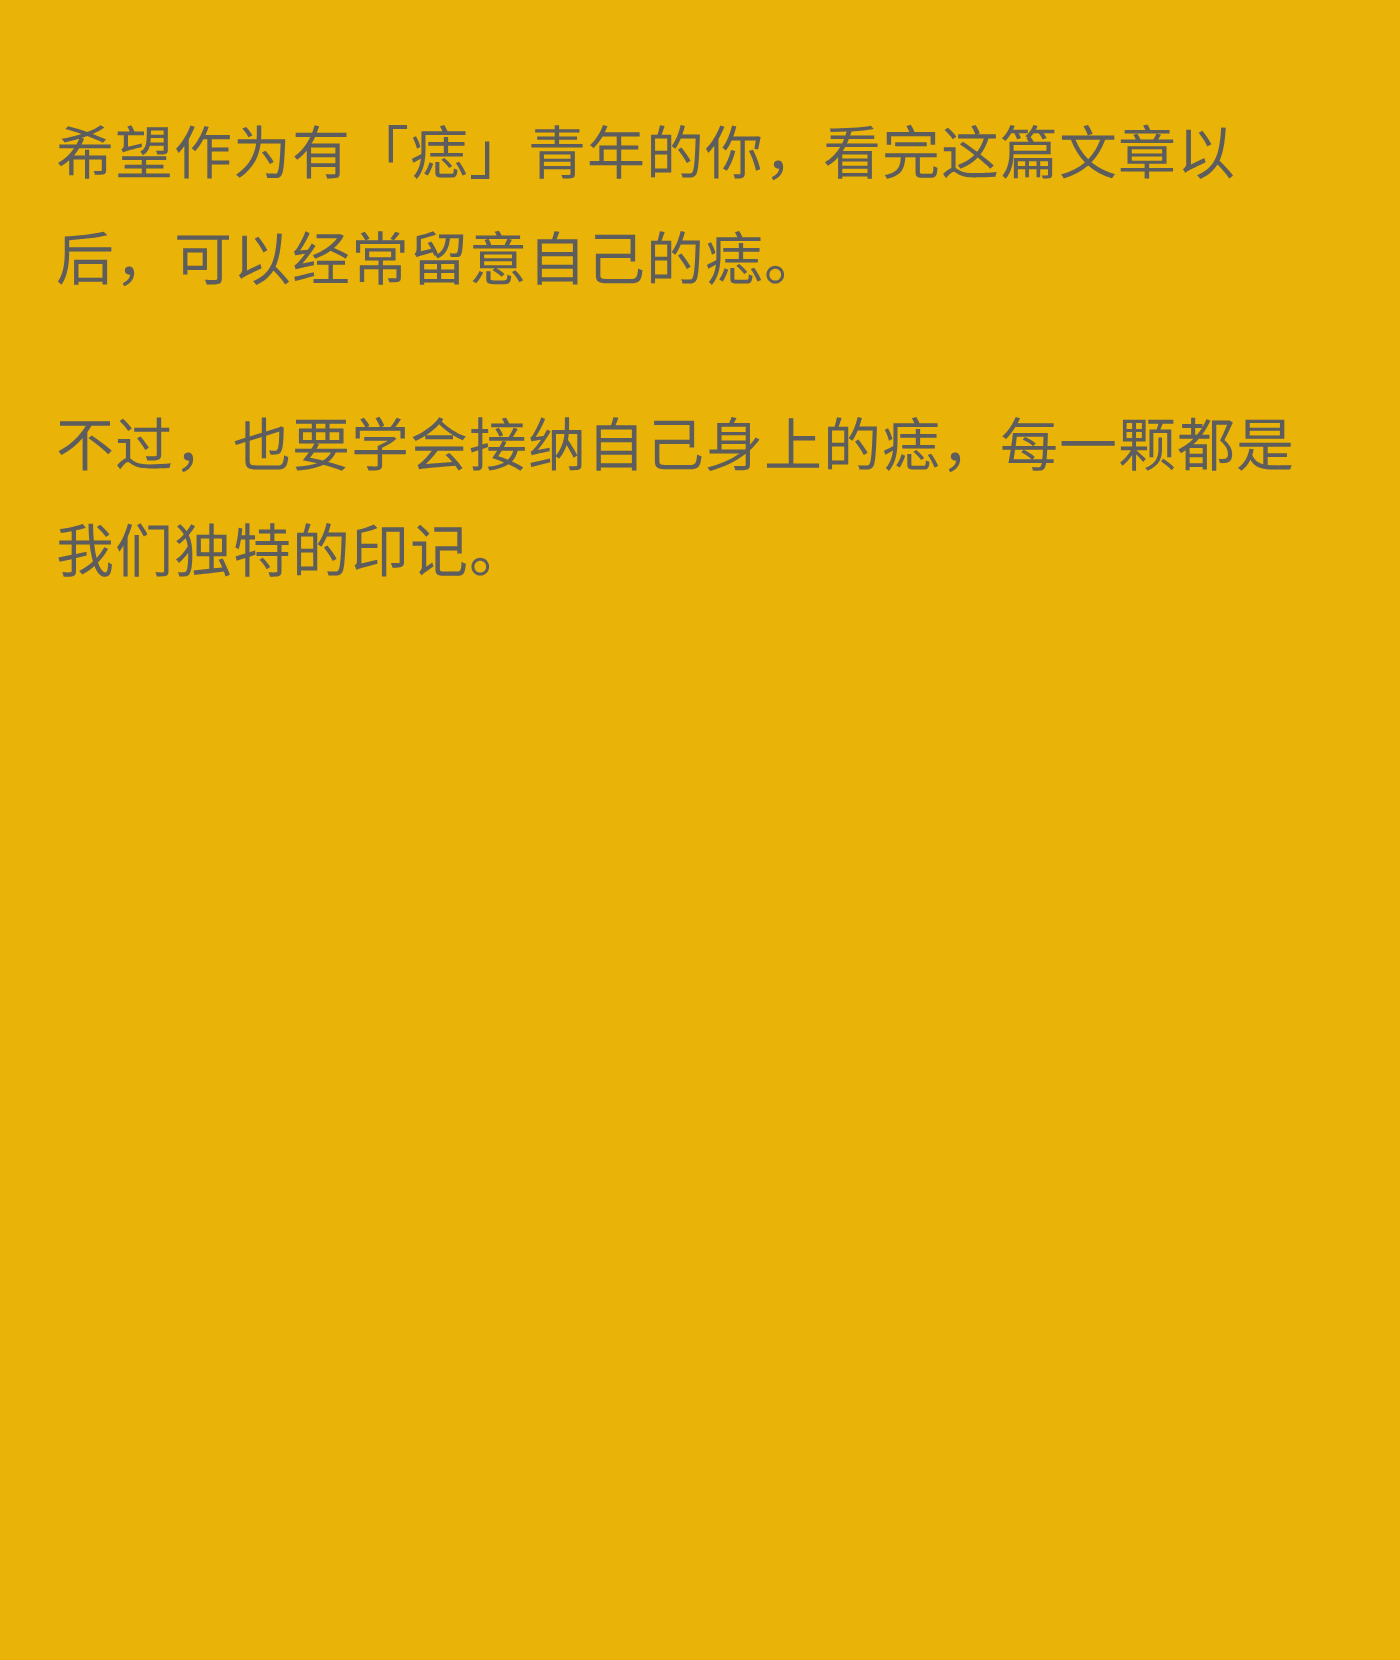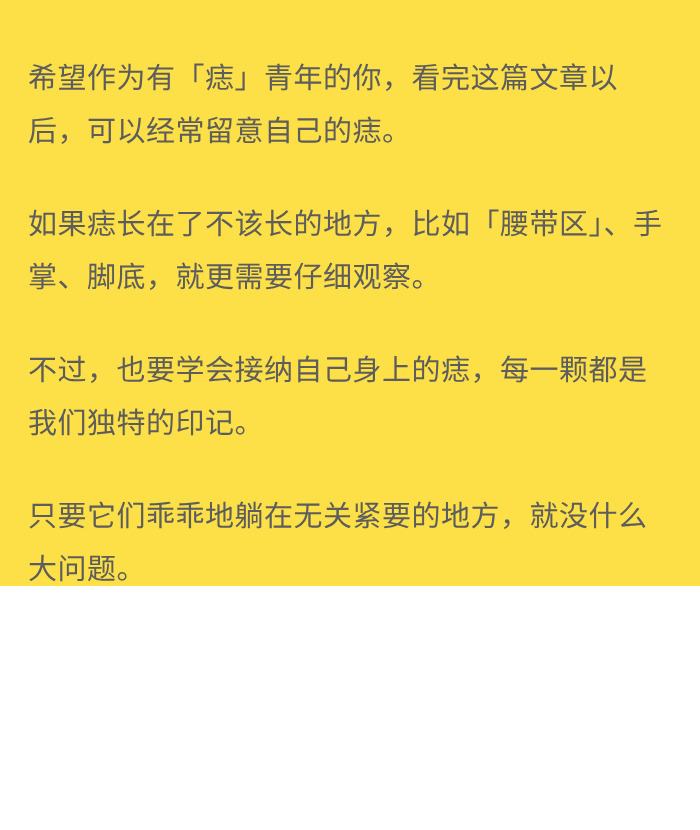--- a/index.html
+++ b/index.html
@@ -9,39 +9,37 @@
   body {
     width: 700px;
     height: 830px;
     background: #ffffff;
     font-family: "Liberation Sans", "DejaVu Sans", sans-serif;
     overflow: hidden;
   }
   .article {
     box-sizing: border-box;
     width: 700px;
-    height: 586px;
+    height: 830px;
     padding: 52px 28px 20px 28px;
-    background: #fde047;
+    background: #eab308;
   }
   .para {
     color: #5d5d5d;
     font-size: 29px;
     line-height: 53px;
     letter-spacing: 0.5px;
     margin: 0 0 40px 0;
     text-align: left;
     word-break: break-all;
     font-weight: 400;
   }
   .para:last-child {
     margin-bottom: 0;
   }
 </style>
 </head>
 <body>
 
 <div class="article">
   <p class="para">希望作为有「痣」青年的你，看完这篇文章以后，可以经常留意自己的痣。</p>
-  <p class="para">如果痣长在了不该长的地方，比如「腰带区」、手掌、脚底，就更需要仔细观察。</p>
   <p class="para">不过，也要学会接纳自己身上的痣，每一颗都是我们独特的印记。</p>
-  <p class="para">只要它们乖乖地躺在无关紧要的地方，就没什么大问题。</p>
 </div>
 
 </body></html>

